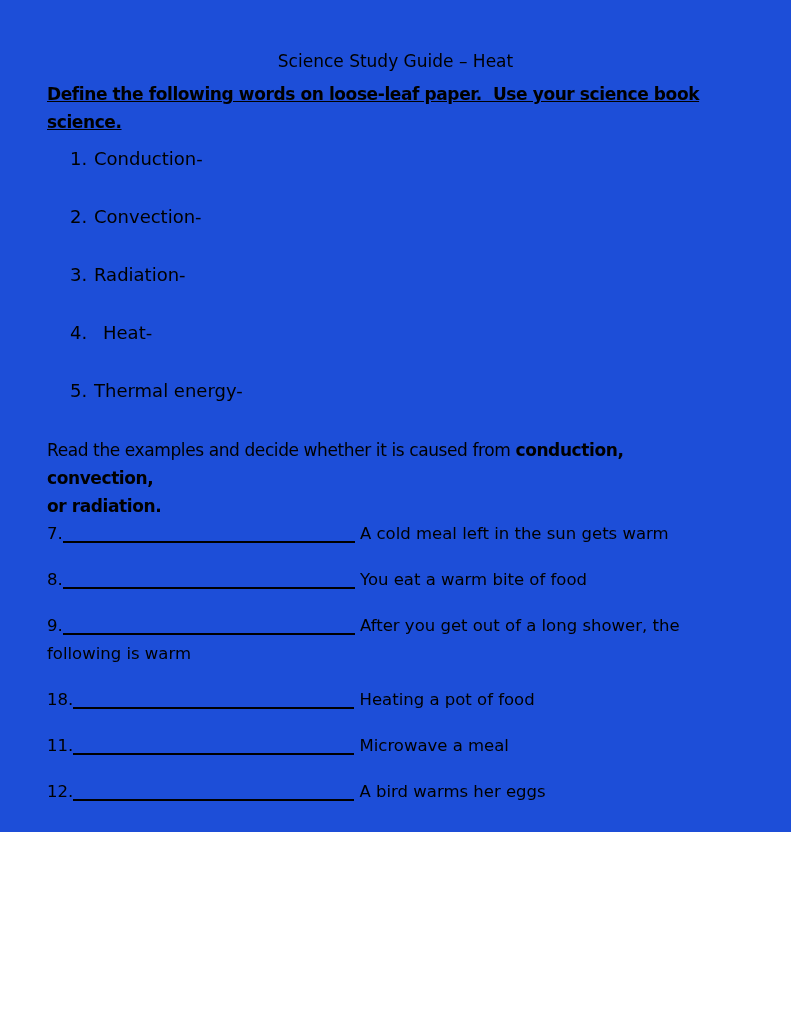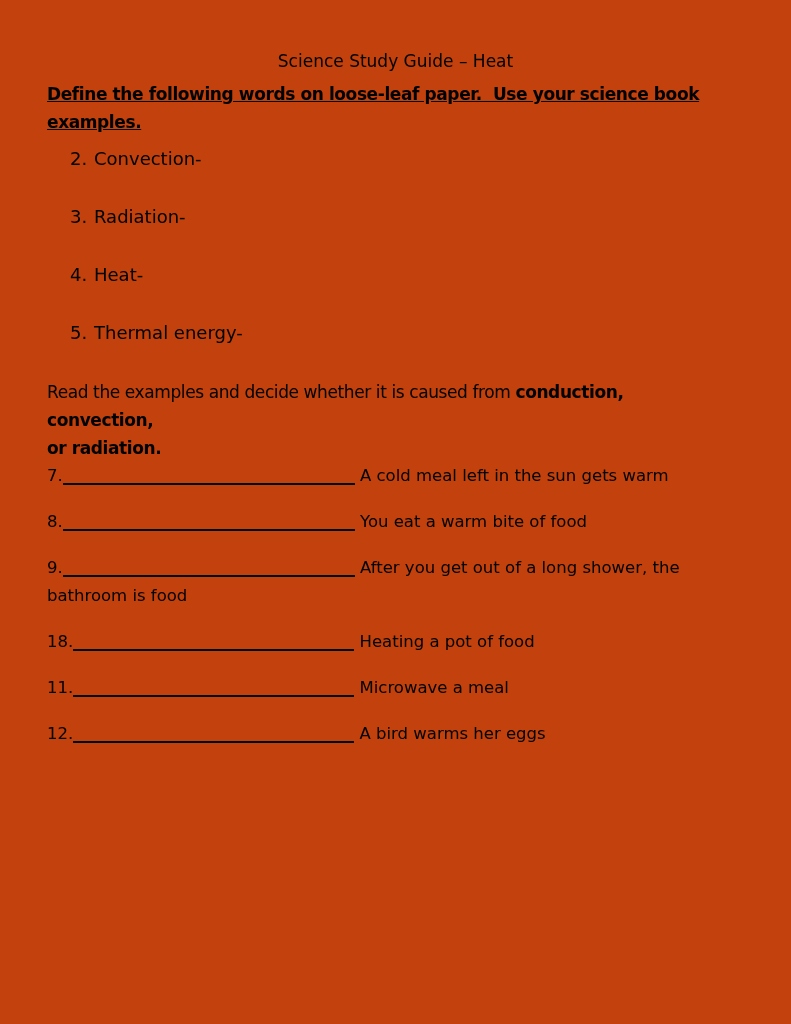--- a/index.html
+++ b/index.html
@@ -1,22 +1,22 @@
 <!DOCTYPE html>
 <html><head>
 <meta charset="utf-8">
 <style>
   * { margin: 0; padding: 0; box-sizing: border-box; }
   html, body { background: #ffffff; }
   .page {
     position: relative;
     width: 791px;
-    height: 1024px;
+    height: 832px;
     margin: 0 auto;
-    background: #c2410c;
+    background: #1d4ed8;
     color: #000000;
     font-family: "DejaVu Sans", sans-serif;
     font-size: 16.5px;
     padding: 50px 96px 0 47px;
     overflow: hidden;
   }
   .title {
     text-align: center;
     font-size: 17px;
     line-height: 22px;
@@ -47,21 +47,21 @@
     text-decoration: underline;
   }
   .vocab-list { margin-top: 10px; }
   .vocab-item {
     padding-left: 23px;
     font-size: 18px;
     line-height: 26px;
     margin-bottom: 32px;
   }
   .vnum { display: inline-block; min-width: 24px; }
-  .extra-gap .vterm { }
+  .extra-gap .vterm { margin-left: 9px; }
   .examples-instruction {
     margin-top: 10px;
     font-size: 17px;
     line-height: 28px;
     letter-spacing: -0.4px;
   }
   .examples-instruction strong { letter-spacing: -0.4px; }
   .example {
     line-height: 28px;
     margin-bottom: 18px;
@@ -70,37 +70,38 @@
   .wide-num .blank-ans { width: 281px; }
 </style>
 </head>
 <body>
 
 <div class="page">
 
   <div class="title">Science Study Guide – Heat</div>
 
 
-  <p class="define"><span>Define the following words on loose-leaf paper.&nbsp; Use your science book</span><br><span>examples.</span></p>
+  <p class="define"><span>Define the following words on loose-leaf paper.&nbsp; Use your science book</span><br><span>science.</span></p>
 
   <div class="vocab-list">
+    <div class="vocab-item"><span class="vnum">1.</span><span class="vterm">Conduction-</span></div>
     <div class="vocab-item"><span class="vnum">2.</span><span class="vterm">Convection-</span></div>
     <div class="vocab-item"><span class="vnum">3.</span><span class="vterm">Radiation-</span></div>
     <div class="vocab-item extra-gap"><span class="vnum">4.</span><span class="vterm">Heat-</span></div>
     <div class="vocab-item"><span class="vnum">5.</span><span class="vterm">Thermal energy-</span></div>
   </div>
 
   <p class="examples-instruction"><span>Read the examples and decide whether it is caused from</span> <strong>conduction, convection,</strong><br><strong>or radiation.</strong></p>
 
   <div>
     <p class="example"><span>7.</span><span class="blank blank-ans"></span> <span>A cold meal left in the sun gets warm</span></p>
 
     <p class="example"><span>8.</span><span class="blank blank-ans"></span> <span>You eat a warm bite of food</span></p>
 
-    <p class="example"><span>9.</span><span class="blank blank-ans"></span> <span>After you get out of a long shower, the</span><br><span>bathroom is food</span></p>
+    <p class="example"><span>9.</span><span class="blank blank-ans"></span> <span>After you get out of a long shower, the</span><br><span>following is warm</span></p>
 
     <p class="example wide-num"><span>18.</span><span class="blank blank-ans"></span> <span>Heating a pot of food</span></p>
 
     <p class="example wide-num"><span>11.</span><span class="blank blank-ans"></span> <span>Microwave a meal</span></p>
 
     <p class="example wide-num"><span>12.</span><span class="blank blank-ans"></span> <span>A bird warms her eggs</span></p>
   </div>
 
 </div>
 

